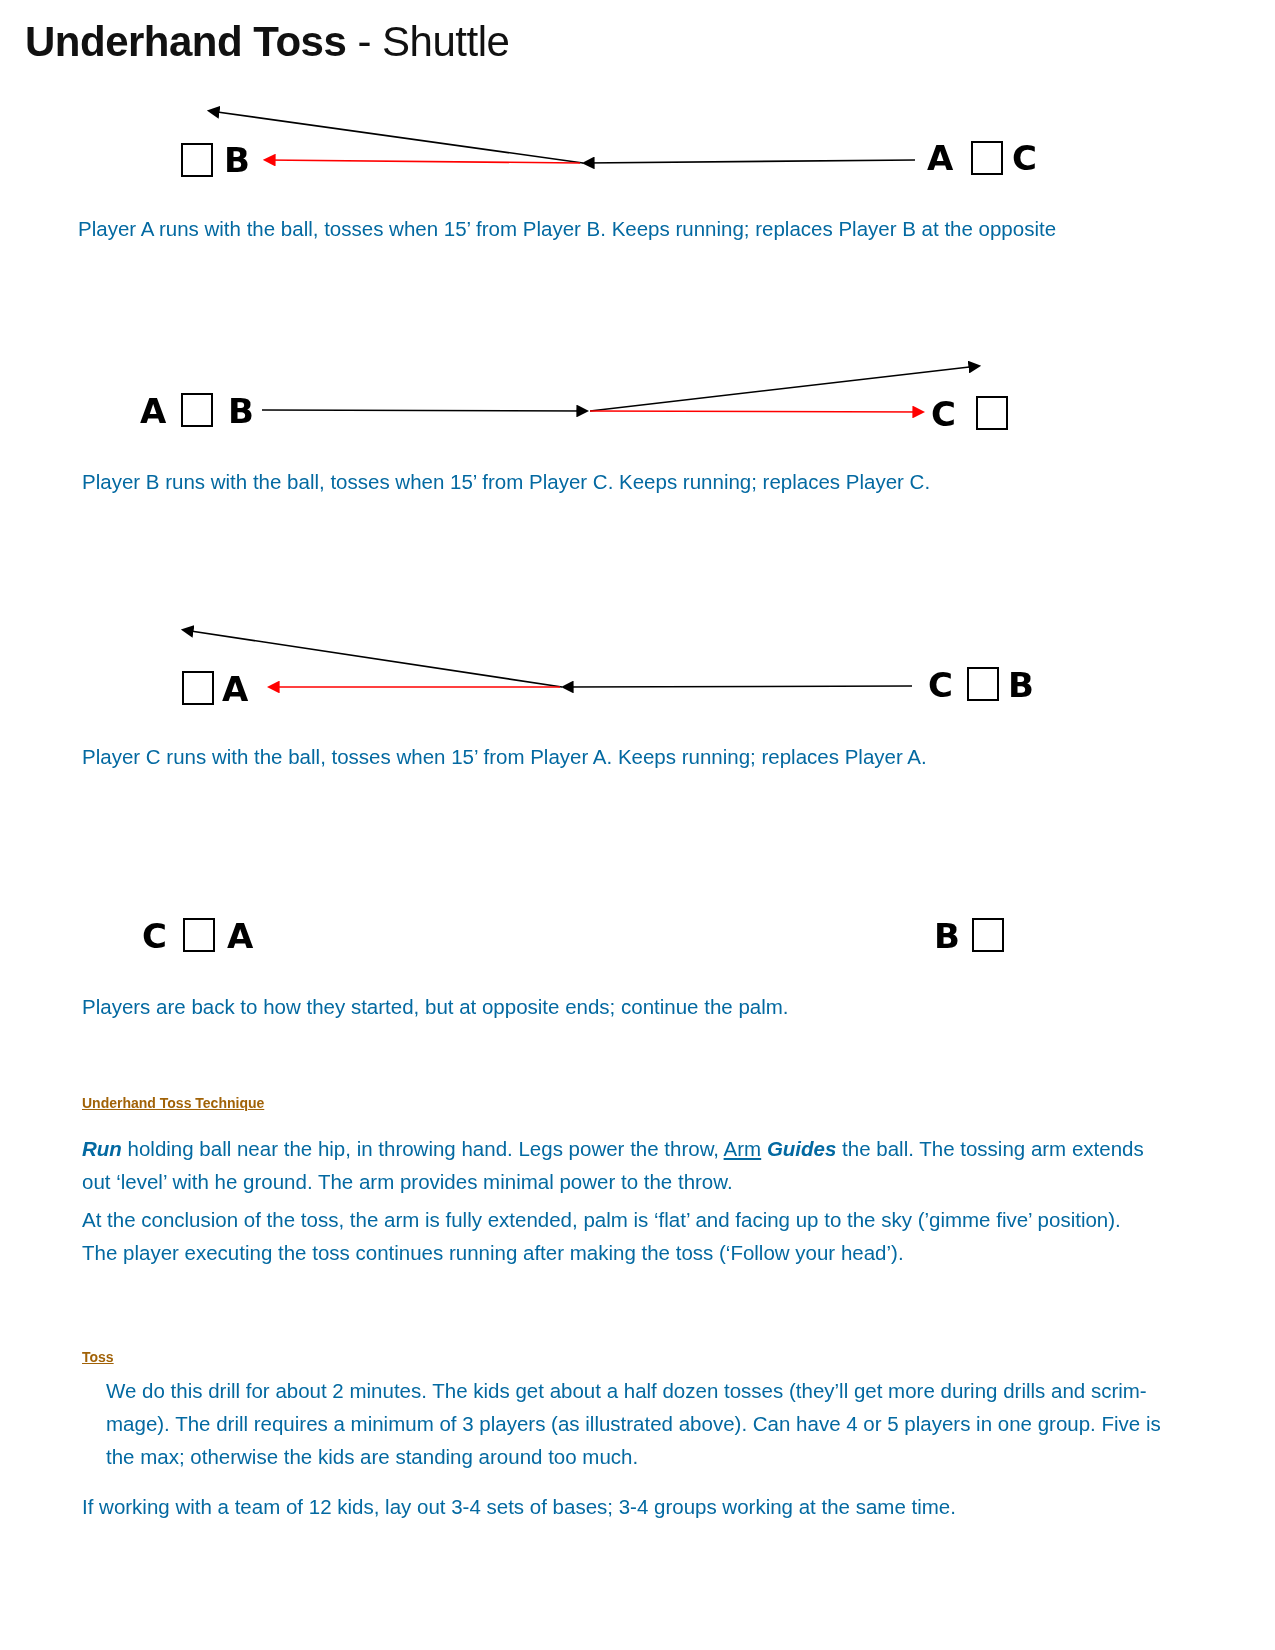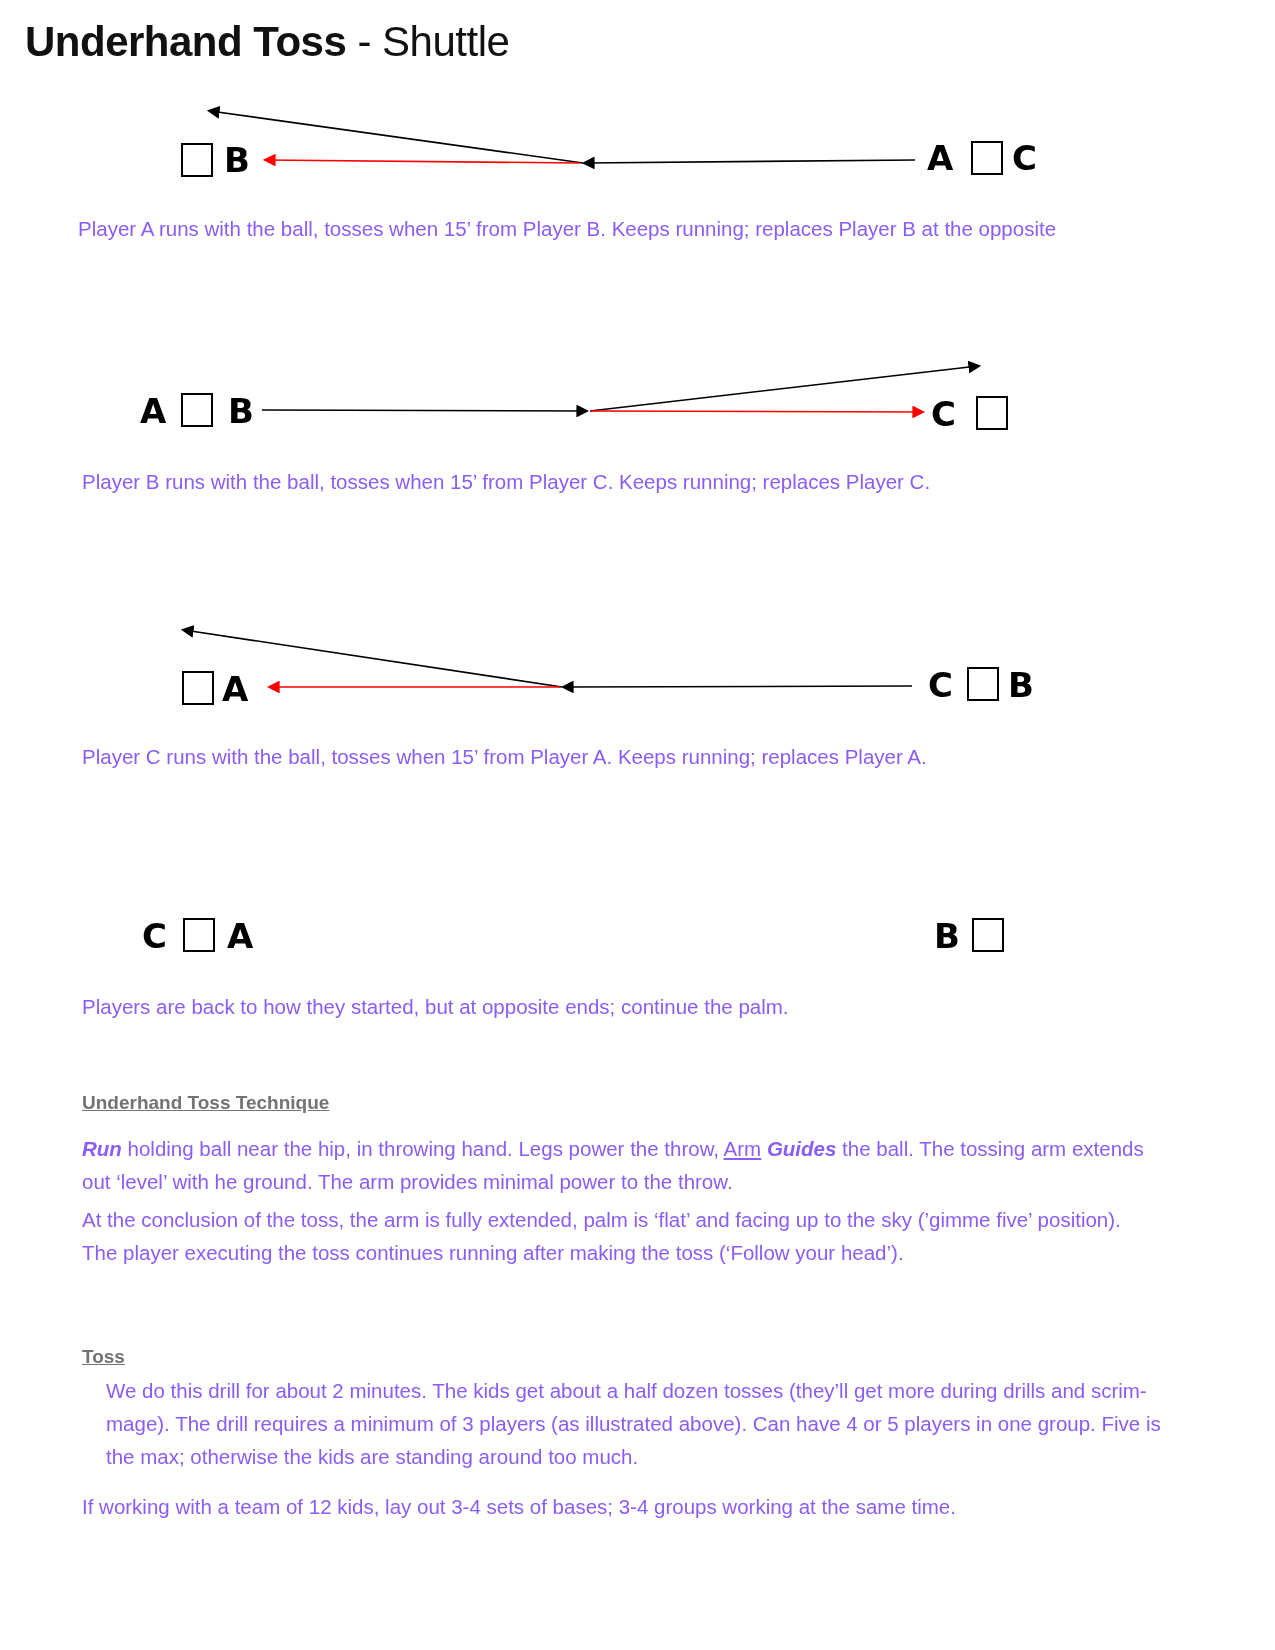--- a/index.html
+++ b/index.html
@@ -17,25 +17,25 @@
   .diagram svg { position: absolute; left: 0; top: 0; }
   .base {
     position: absolute; width: 32px; height: 34px; border: 2px solid #000; box-sizing: border-box;
     background: #fff;
   }
   .player {
     position: absolute; font-family: "DejaVu Sans", sans-serif; font-weight: bold;
     font-size: 34px; line-height: 36px; color: #000;
   }
   .para {
-    position: absolute; font-size: 20.5px; line-height: 33px; color: #8b5cf6; white-space: nowrap;
+    position: absolute; font-size: 20.5px; line-height: 33px; color: #0369a1; white-space: nowrap;
   }
   .heading {
-    position: absolute; font-size: 19px; font-weight: bold; text-decoration: underline;
-    color: #737373; line-height: 30px;
+    position: absolute; font-size: 14px; font-weight: bold; text-decoration: underline;
+    color: #a16207; line-height: 30px;
   }
   .u { text-decoration: underline; }
   .bi { font-weight: bold; font-style: italic; }
 </style>
 </head>
 <body>
 
 <div class="title">
   <span class="bold">Underhand Toss</span><span class="light"> - Shuttle</span>
 </div>

